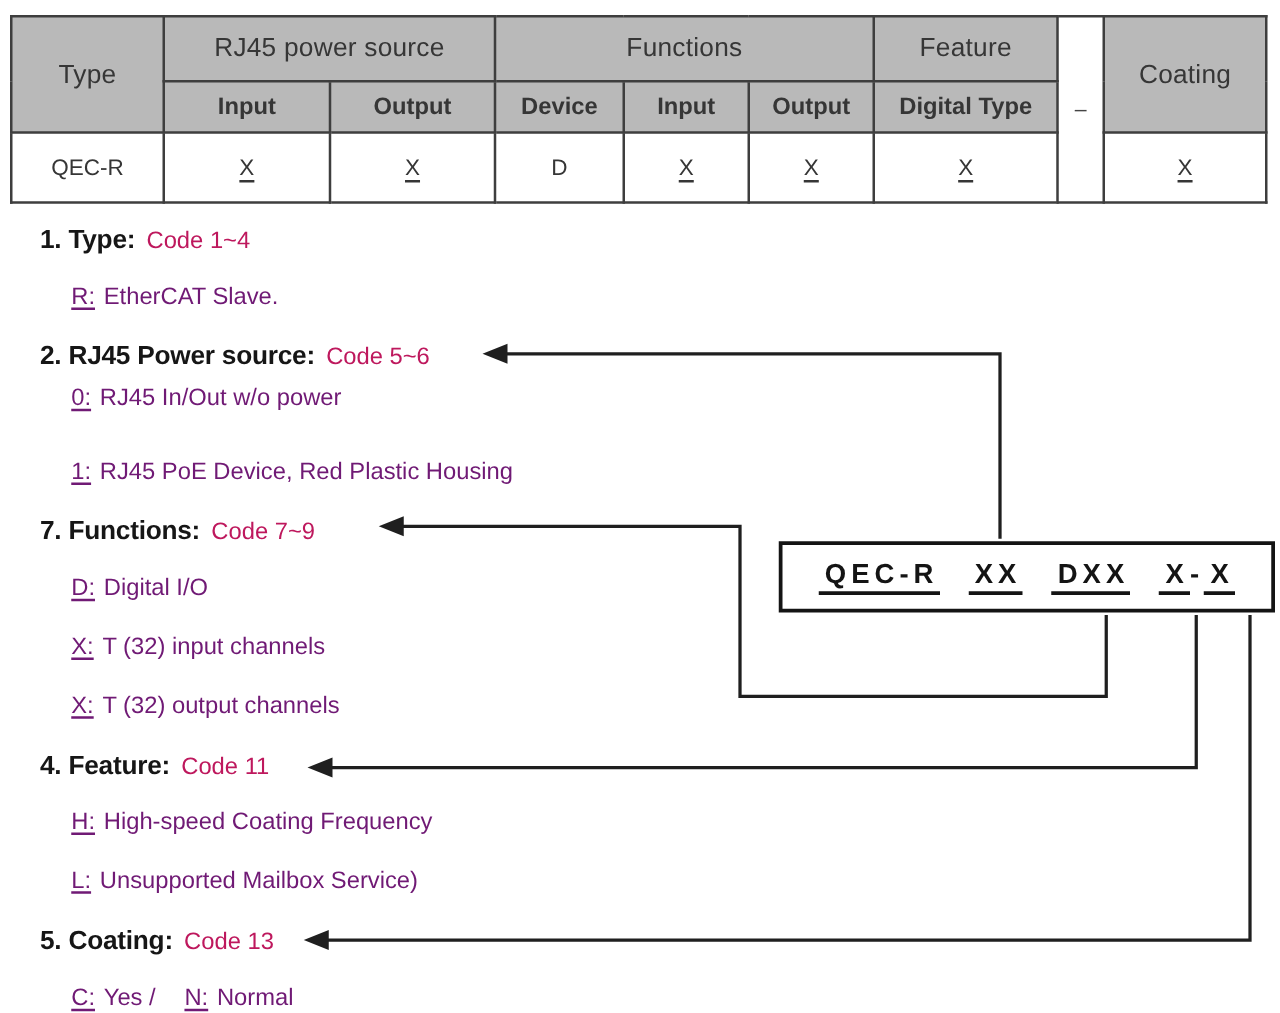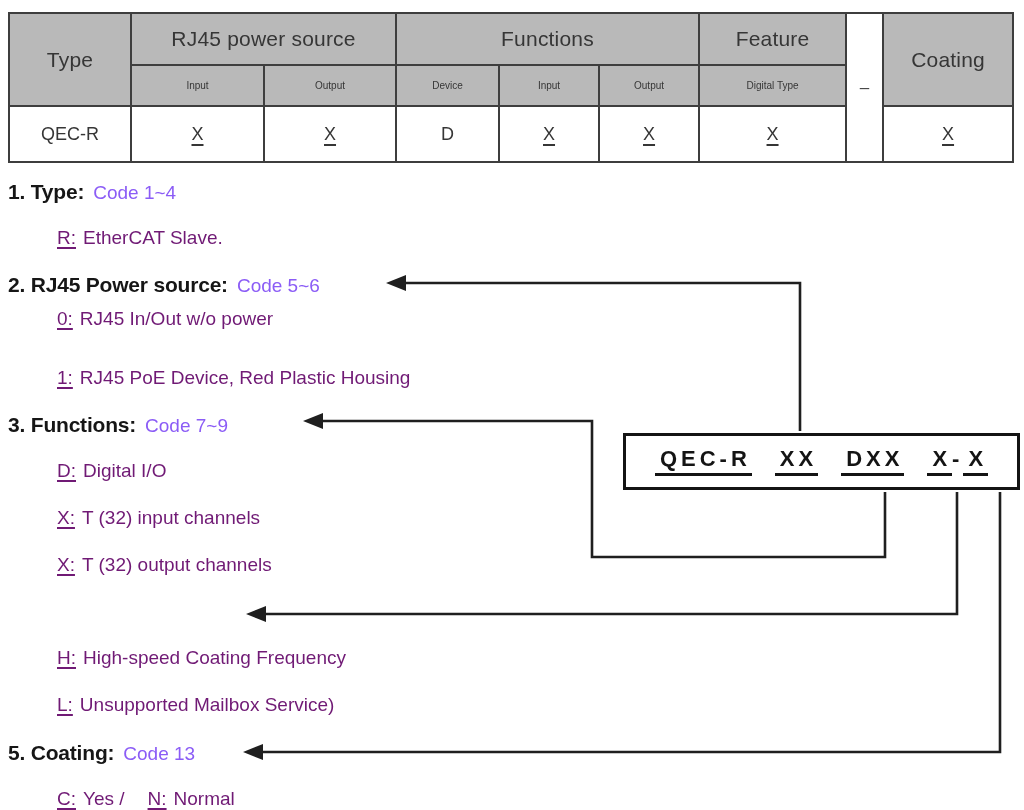--- a/index.html
+++ b/index.html
@@ -11,29 +11,29 @@
   
   table.spec {
     position:absolute; left:8px; top:12px; width:1004px;
     border-collapse:collapse; table-layout:fixed; color:#363636;
     border:2px solid #2e2e2e;
   }
   table.spec td { border:2px solid #3e3e3e; text-align:center; vertical-align:middle; padding:0; }
   td.hdr  { background:#b9b9b9; }
   td.big  { font-size:21px; letter-spacing:0.2px; }
   tr.r1 td { height:50px; }
-  tr.r2 td { height:39px; font-size:10px; }
+  tr.r2 td { height:39px; font-size:19px;font-weight:bold; }
   tr.r3 td { height:54px; font-size:18px; background:#ffffff; }
   td.dash-cell { background:#ffffff; font-size:17px; color:#444; }
   .u { text-decoration:underline; text-underline-offset:4px; text-decoration-thickness:1.5px; }
 
   
   .hline { position:absolute; left:8px; line-height:28px; white-space:nowrap; }
-  .hline .htitle { font-weight:bold; font-size:21px; color:#161616; letter-spacing:-0.2px; }
-  .hline .hcode  { font-size:19px; color:#8b5cf6; margin-left:9px; }
+  .hline .htitle { font-weight:bold; font-size:21px; color:#161616; letter-spacing:-0.2px;margin-left:24px; }
+  .hline .hcode  { font-size:19px; color:#be185d; margin-left:9px; }
   .iline { position:absolute; left:57px; line-height:28px; font-size:19px; color:#701a75; white-space:nowrap; }
   .ikey  { text-decoration:underline; text-underline-offset:3px; text-decoration-thickness:1.5px; margin-right:7px; }
   .itxt  { margin-right:23px; }
 
   
   svg.wires { position:absolute; left:0; top:0; pointer-events:none; }
 
   
   .pn-box {
     position:absolute; left:623px; top:433px; width:397px; height:57px;
@@ -118,32 +118,35 @@
     <span class="htitle">2. RJ45 Power source:</span><span class="hcode">Code 5~6</span>
   </div>
   <div class="iline" style="top:305px">
     <span class="ikey">0:</span><span>RJ45 In/Out w/o power</span>
   </div>
   <div class="iline" style="top:364px">
     <span class="ikey">1:</span><span>RJ45 PoE Device, Red Plastic Housing</span>
   </div>
 
   <div class="hline" style="top:411px">
-    <span class="htitle">3. Functions:</span><span class="hcode">Code 7~9</span>
+    <span class="htitle">7. Functions:</span><span class="hcode">Code 7~9</span>
   </div>
   <div class="iline" style="top:457px">
     <span class="ikey">D:</span><span>Digital I/O</span>
   </div>
   <div class="iline" style="top:504px">
     <span class="ikey">X:</span><span>T (32) input channels</span>
   </div>
   <div class="iline" style="top:551px">
     <span class="ikey">X:</span><span>T (32) output channels</span>
   </div>
 
+  <div class="hline" style="top:599px">
+    <span class="htitle">4. Feature:</span><span class="hcode">Code 11</span>
+  </div>
   <div class="iline" style="top:644px">
     <span class="ikey">H:</span><span>High-speed Coating Frequency</span>
   </div>
   <div class="iline" style="top:691px">
     <span class="ikey">L:</span><span>Unsupported Mailbox Service)</span>
   </div>
 
   <div class="hline" style="top:739px">
     <span class="htitle">5. Coating:</span><span class="hcode">Code 13</span>
   </div>

